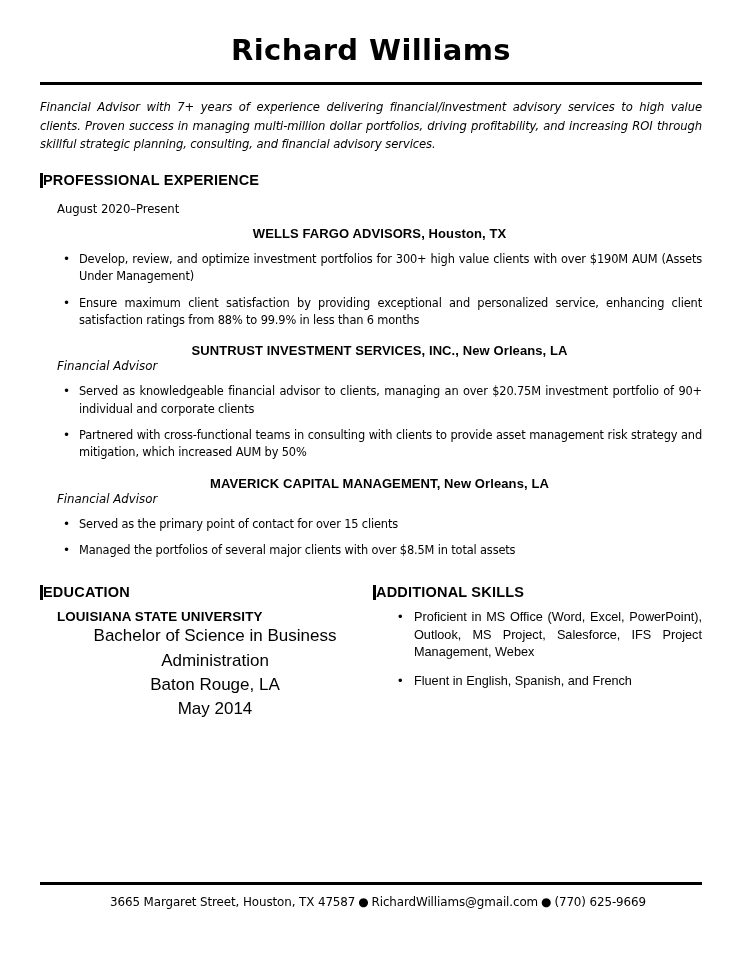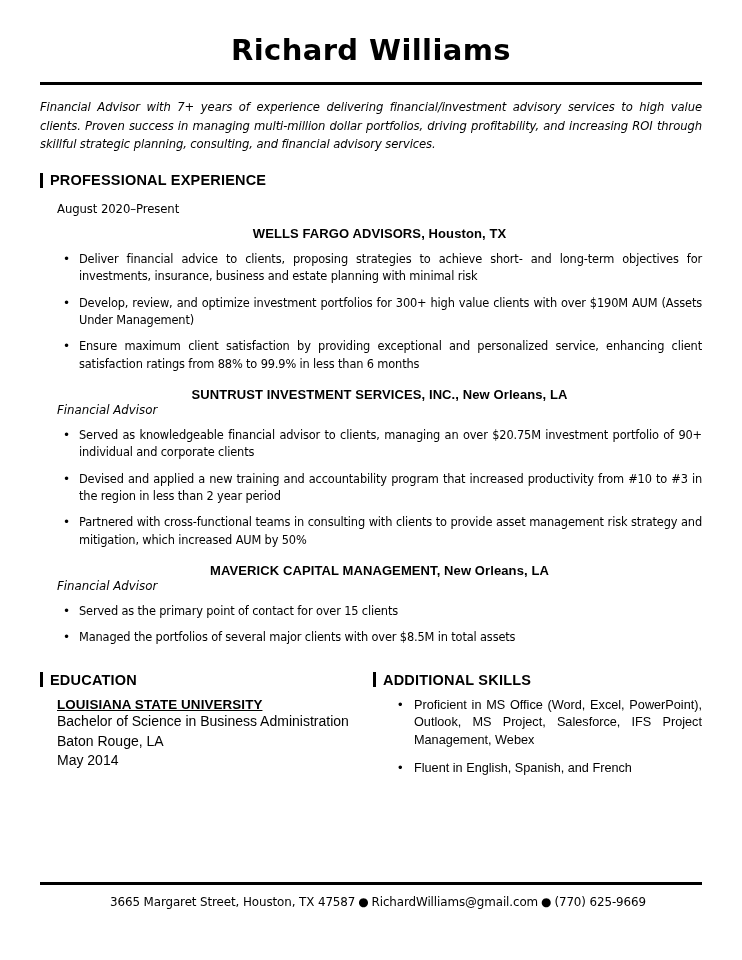--- a/index.html
+++ b/index.html
@@ -55,21 +55,20 @@
     font-size: 11.6px;
     line-height: 1.62;
     text-align: justify;
     letter-spacing: -0.1px;
   }
 
   
   .section-head {
     display: flex;
     align-items: center;
-    gap: 7px;
     margin-top: 18px;
   }
   .section-bar {
     display: inline-block;
     width: 3px;
     height: 15px;
     background: #000;
     flex: 0 0 auto;
   }
   .section-title {
@@ -134,26 +133,26 @@
   }
   .col-left  { width: 333px; flex: 0 0 333px; }
   .col-right { flex: 1 1 auto; padding-left: 0px; }
 
   .edu-block { padding-left: 17px; margin-top: 9px; }
   .edu-school {
     font-family: "Liberation Sans", sans-serif;
     font-weight: bold;
     font-size: 13.4px;
     letter-spacing: 0.1px;
-    text-decoration: underline;
   }
   .edu-line {
     font-family: "Liberation Sans", sans-serif;
-    font-size: 14px;
+    font-size: 17px;
     line-height: 1.42;
+    text-align: center;
   }
 
   ul.skills {
     list-style: none;
     margin-top: 9px;
     padding-left: 25px;
   }
   ul.skills li {
     position: relative;
     padding-left: 16px;
@@ -201,34 +200,32 @@
     <span class="section-bar"></span>
     <span class="section-title">PROFESSIONAL EXPERIENCE</span>
   </div>
 
   <div class="job">
     <div class="job-date">August 2020–Present</div>
     <div class="job-company">
       <span class="co">WELLS FARGO ADVISORS</span><span>, </span><span>Houston, TX</span>
     </div>
     <ul class="bullets">
-      <li>Deliver financial advice to clients, proposing strategies to achieve short- and long-term objectives for investments, insurance, business and estate planning with minimal risk</li>
       <li>Develop, review, and optimize investment portfolios for 300+ high value clients with over $190M AUM (Assets Under Management)</li>
       <li>Ensure maximum client satisfaction by providing exceptional and personalized service, enhancing client satisfaction ratings from 88% to 99.9% in less than 6 months</li>
     </ul>
   </div>
 
   <div class="job">
     <div class="job-company">
       <span class="co">SUNTRUST INVESTMENT SERVICES, INC.</span><span>, </span><span>New Orleans, LA</span>
     </div>
     <div class="job-title">Financial Advisor</div>
     <ul class="bullets">
       <li>Served as knowledgeable financial advisor to clients, managing an over $20.75M investment portfolio of 90+ individual and corporate clients</li>
-      <li>Devised and applied a new training and accountability program that increased productivity from #10 to #3 in the region in less than 2 year period</li>
       <li>Partnered with cross-functional teams in consulting with clients to provide asset management risk strategy and mitigation, which increased AUM by 50%</li>
     </ul>
   </div>
 
   <div class="job">
     <div class="job-company">
       <span class="co">MAVERICK CAPITAL MANAGEMENT</span><span>, </span><span>New Orleans, LA</span>
     </div>
     <div class="job-title">Financial Advisor</div>
     <ul class="bullets">

